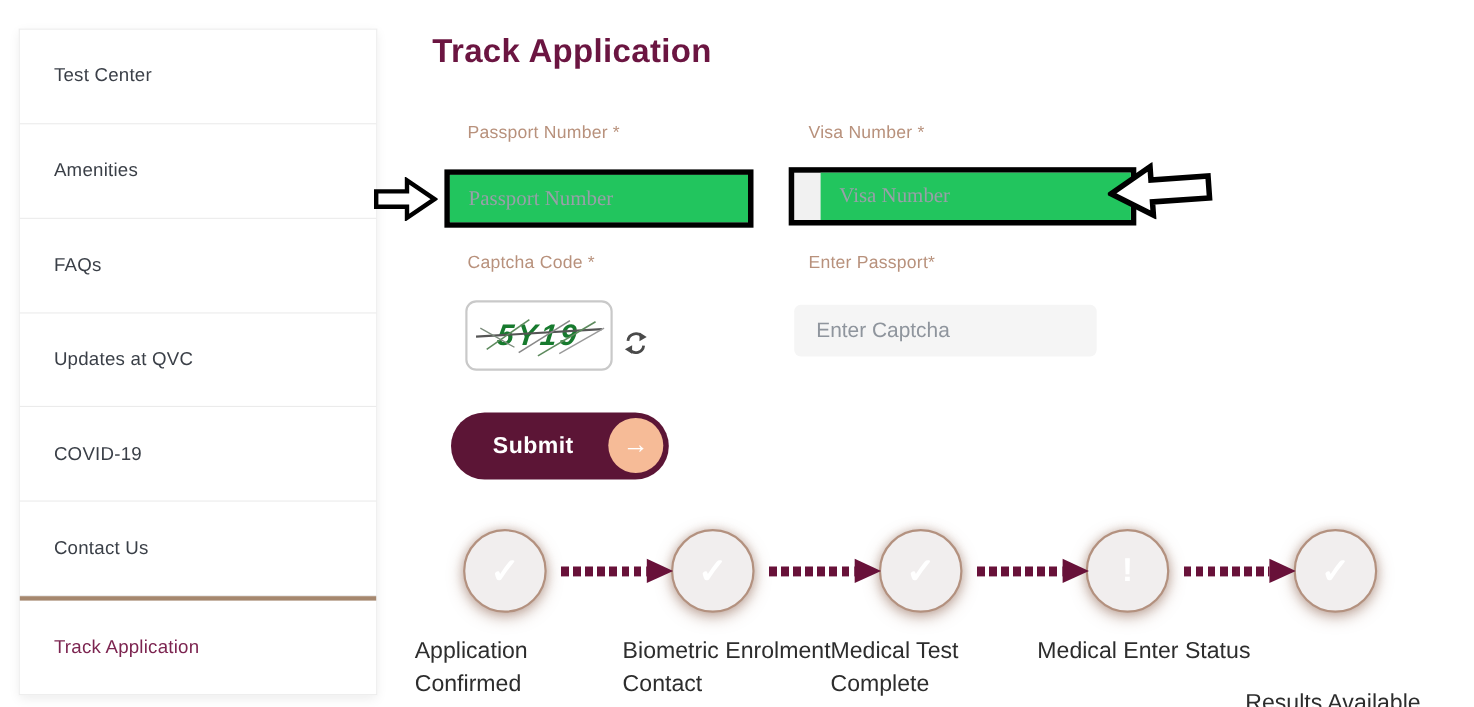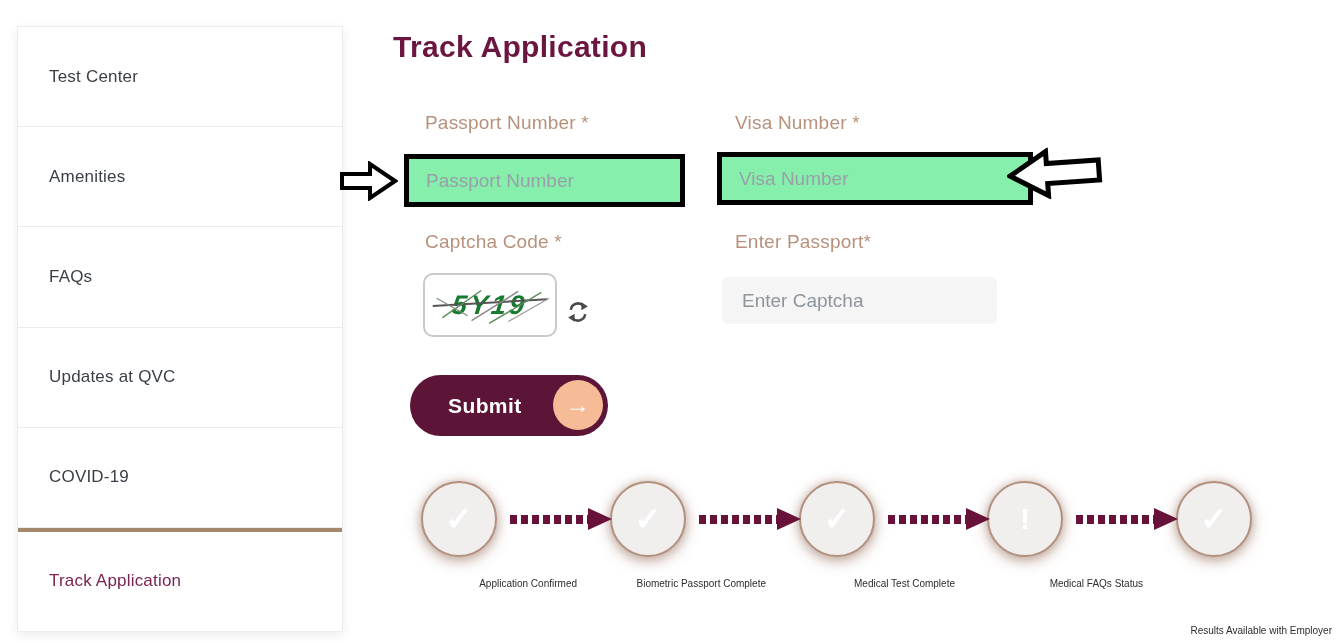--- a/index.html
+++ b/index.html
@@ -13,25 +13,25 @@
     display:flex; flex-direction:column; }
   .side-item { flex:1; display:flex; align-items:center; padding-left:31px;
     font-size:17px; color:#3a3f47; border-bottom:1px solid #ebebeb; cursor:pointer;
     letter-spacing:.2px; }
   .side-item:last-child { border-bottom:none; }
   .side-item.active { color:#7c2450; border-top:4px solid #a5876e; }
 
   
   .page-title { left:393px; top:30px; font-size:30px; font-weight:700;
     color:#6b1541; letter-spacing:.3px; }
-  .field-label { font-size:19px; font-weight:500; color:#b8917c; letter-spacing:.2px; }
+  .field-label { font-size:16px; font-weight:500; color:#b8917c; letter-spacing:.2px; }
 
   .annot-box { border:5px solid #000; background:#f1f1f1; }
-  .annot-box input { width:100%; height:100%; border:none; background:#86efac;
-    font-family:Liberation Sans, sans-serif; font-size:19px; color:#555;
+  .annot-box input { width:100%; height:100%; border:none; background:#22c55e;
+    font-family:Liberation Serif, serif; font-size:19px; color:#555;
     padding-left:17px; outline:none; }
   .annot-box input::placeholder { color:#98a0a8; opacity:1; }
 
   .plain-input { border:none; background:#f5f5f5; border-radius:6px;
     font-family:"Liberation Sans", sans-serif; font-size:19px; color:#7f1d1d;
     padding-left:20px; outline:none; }
   .plain-input::placeholder { color:#8f959d; opacity:1; }
 
   .captcha-box { left:423px; top:273px; width:134px; height:64px;
     border:2px solid #c9c9c9; border-radius:10px; background:#fff;
@@ -49,53 +49,54 @@
   .submit-circle { position:absolute; right:5px; top:5px; width:50px; height:50px;
     border-radius:50%; background:#f6bb97; display:flex; align-items:center;
     justify-content:center; color:#fff; font-size:24px; font-weight:400; }
 
   
   .step-circle { width:76px; height:76px; border-radius:50%; background:#f1eeee;
     border:2px solid #b3917f; box-shadow:0 4px 14px rgba(140,95,75,.5), 0 0 8px rgba(140,95,75,.25);
     display:flex; align-items:center; justify-content:center; }
   .step-glyph { color:#fff; font-size:32px; font-weight:700; line-height:1; }
   .step-glyph.bang { font-size:30px; font-weight:800; }
-  .step-label { width:200px; text-align:right; font-size:10px; color:#2d2d2d;
+  .step-label { width:200px; text-align:left; font-size:21px; color:#2d2d2d;
     line-height:1.45; }
   .dash-line { height:9px; top:515px;
     background:repeating-linear-gradient(90deg,#681139 0 7px,transparent 7px 11px); }
   .tri { width:0; height:0; top:508px; border-top:11px solid transparent;
     border-bottom:11px solid transparent; border-left:24px solid #681139; }
 
   svg.block-arrow polygon { fill:#fff; stroke:#000; }
 </style>
 </head>
 <body>
 
 <nav class="abs sidebar">
   <div class="side-item">Test Center</div>
   <div class="side-item">Amenities</div>
   <div class="side-item">FAQs</div>
   <div class="side-item">Updates at QVC</div>
   <div class="side-item">COVID-19</div>
+  <div class="side-item">Contact Us</div>
   <div class="side-item active">Track Application</div>
 </nav>
 
 <h1 class="abs page-title">Track Application</h1>
 
 <div class="abs field-label" style="left:425px; top:112px;">Passport Number *</div>
 <div class="abs field-label" style="left:735px; top:112px;">Visa Number *</div>
 <div class="abs field-label" style="left:425px; top:231px;">Captcha Code *</div>
 <div class="abs field-label" style="left:735px; top:231px;">Enter Passport*</div>
 
 <div class="abs annot-box" style="left:404px; top:154px; width:281px; height:53px;">
   <input type="text" placeholder="Passport Number" style="">
 </div>
 
-<div class="abs annot-box" style="left:717px; top:152px; width:316px; height:53px;">
+<div class="abs annot-box" style="left:717px; top:152px; width:316px; height:53px;padding-left:24px;">
   <input type="text" placeholder="Visa Number" style="">
 </div>
 
 <svg class="abs block-arrow" style="left:340px; top:161px;" width="58" height="40" viewBox="0 0 58 40">
   <polygon points="2,13 30,13 30,3 55,20 30,37 30,27 2,27" stroke-width="4"></polygon>
 </svg>
 <svg class="abs block-arrow" style="left:1007px; top:147px; transform:rotate(-4deg);" width="96" height="52" viewBox="0 0 96 52">
   <polygon points="3,26 40,4 40,16 92,16 92,36 40,36 40,48" stroke-width="5"></polygon>
 </svg>
 
@@ -145,16 +146,16 @@
 <div class="abs dash-line" style="left:510px;  width:78px;"></div>
 <div class="abs tri" style="left:588px;"></div>
 <div class="abs dash-line" style="left:699px;  width:78px;"></div>
 <div class="abs tri" style="left:777px;"></div>
 <div class="abs dash-line" style="left:888px;  width:78px;"></div>
 <div class="abs tri" style="left:966px;"></div>
 <div class="abs dash-line" style="left:1076px; width:78px;"></div>
 <div class="abs tri" style="left:1154px;"></div>
 
 <div class="abs step-label" style="left:377px;  top:577px;">Application Confirmed</div>
-<div class="abs step-label" style="left:566px;  top:577px;">Biometric Passport Complete</div>
+<div class="abs step-label" style="left:566px;  top:577px;">Biometric Enrolment Contact</div>
 <div class="abs step-label" style="left:755px;  top:577px;">Medical Test Complete</div>
-<div class="abs step-label" style="left:943px;  top:577px;">Medical FAQs Status</div>
+<div class="abs step-label" style="left:943px;  top:577px;">Medical Enter Status</div>
 <div class="abs step-label" style="left:1132px; top:577px;margin-top:47px;">Results Available with Employer</div>
 
 </body></html>

